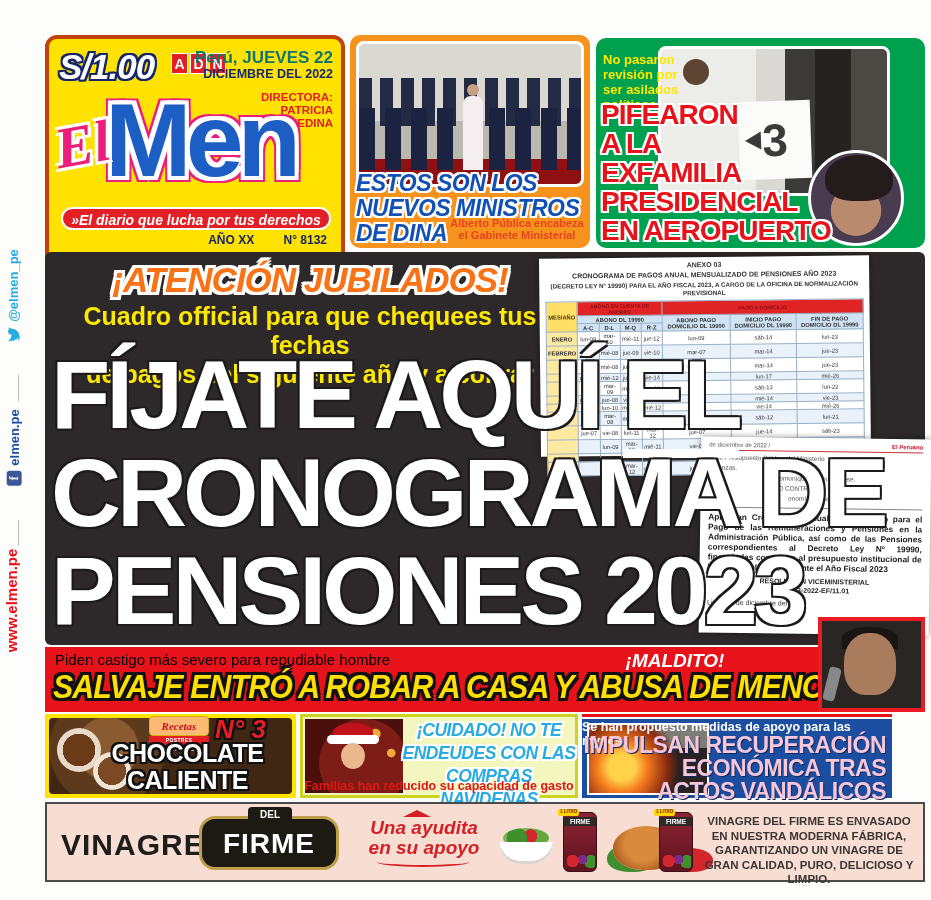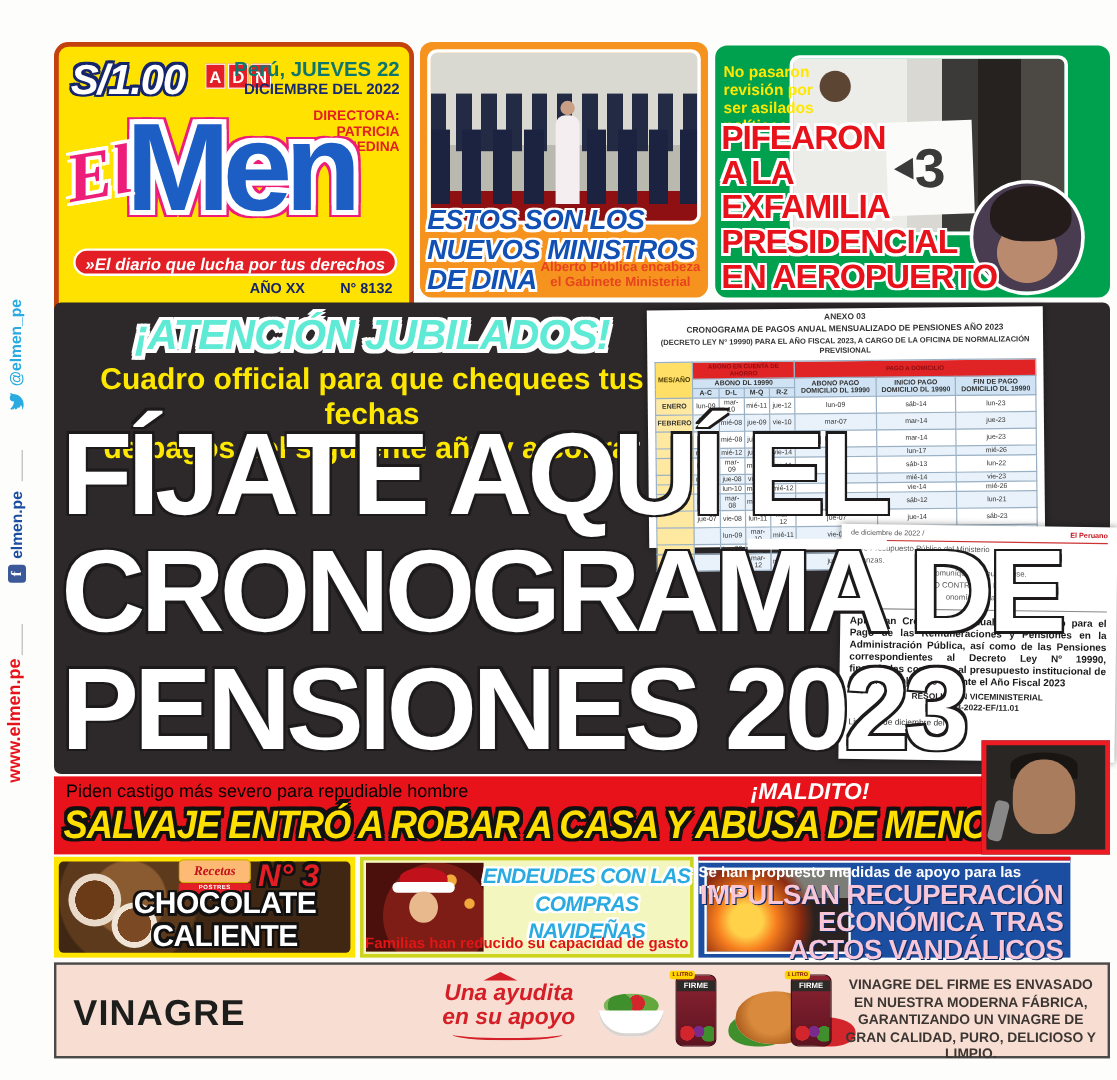--- a/index.html
+++ b/index.html
@@ -56,21 +56,21 @@
   .air-arrow { position:absolute; left:6px; top:30px; width:0; height:0; border-top:9px solid transparent; border-bottom:9px solid transparent; border-right:16px solid #3a3a3a; }
   .air-head1 { position:absolute; left:22px; top:10px; width:26px; height:26px; border-radius:50%; background:#5d4534; }
   .air-kicker { left:7px; top:14px; color:#ffe800; font-weight:800; font-size:13px; line-height:15px; }
   .air-head { left:5px; top:62px; color:#e8121a; font-weight:900; font-size:28px; line-height:29px; letter-spacing:-1px; z-index:3; }
   .air-circle { left:212px; top:112px; width:96px; height:96px; border-radius:50%; border:3px solid #fff; overflow:hidden; z-index:2;
                 background:radial-gradient(circle at 50% 64%, #b98a6e 0 34%, #4a3c50 35% 100%); }
   .air-hair { position:absolute; left:14px; top:2px; width:68px; height:46px; border-radius:50% 50% 40% 40%; background:#241c1a; }
 
   
   .main-panel { left:45px; top:252px; width:880px; height:393px; background:#2d292a; border-radius:6px; }
-  .att-kicker { left:10px; top:8px; width:510px; text-align:center; color:#5eead4; font-weight:900; font-style:italic; font-size:35px; letter-spacing:-1px; z-index:4; }
+  .att-kicker { left:10px; top:8px; width:510px; text-align:center; color:#f97316; font-weight:900; font-style:italic; font-size:35px; letter-spacing:-1px; z-index:4; }
   .att-sub { left:0px; top:50px; width:530px; text-align:center; color:#ffe800; font-weight:800; font-size:25px; line-height:29px; z-index:4; }
   .big-head { left:6px; top:94px; color:#fff; font-weight:900; font-size:97px; line-height:98px; letter-spacing:-4px; white-space:nowrap; z-index:5;
               text-shadow:-2px -2px 0 #1d1a1b,2px -2px 0 #1d1a1b,-2px 2px 0 #1d1a1b,2px 2px 0 #1d1a1b; }
   .big-head .ul { border-bottom:9px solid #fff; }
 
   
   .doc-table { left:495px; top:5px; width:330px; height:198px; background:#fff; transform:rotate(-0.6deg); padding:4px 6px; z-index:2; box-shadow:0 0 6px rgba(0,0,0,.45); }
   .doc-table h4 { text-align:center; font-size:7px; color:#333; }
   .doc-table h5 { text-align:center; font-size:7px; color:#333; margin-top:3px; }
   .doc-table h6 { text-align:center; font-size:6.3px; color:#333; margin-top:3px; line-height:7.5px; }
@@ -442,38 +442,43 @@
     <div>CALIENTE</div>
   </div>
 </div>
 
 <div class="abs xmas">
   <div class="xmas-photo">
     <div class="xmas-hat"></div>
     <div class="xmas-face"></div>
   </div>
   <div class="abs xmas-head ow2">
+    <div>¡CUIDADO! NO TE</div>
     <div>ENDEUDES CON LAS</div>
     <div>COMPRAS NAVIDEÑAS</div>
   </div>
   <div class="abs xmas-sub">Familias han reducido su capacidad de gasto</div>
 </div>
 
 <div class="abs recovery">
   <div class="fire-photo"></div>
   <div class="abs recovery-kicker">Se han propuesto medidas de apoyo para las mypes</div>
   <div class="abs recovery-head">
     <div>IMPULSAN RECUPERACIÓN</div>
     <div>ECONÓMICA TRAS</div>
     <div>ACTOS VANDÁLICOS</div>
   </div>
 </div>
 
 <div class="abs ad">
   <div class="abs ad-brand">VINAGRE</div>
+  <div class="abs ad-logo">
+    <div class="ad-logo-top">DEL</div>
+    <div class="ad-logo-main">FIRME</div>
+  </div>
   <div class="abs ad-slogan">
     <div>Una ayudita</div>
     <div>en su apoyo</div>
   </div>
   <div class="abs salad">
     <div class="salad-green"></div>
     <div class="salad-bowl"></div>
   </div>
   <div class="abs pouch" style="left:516px; top:8px;">
     <div class="pouch-badge">1 LITRO</div>

